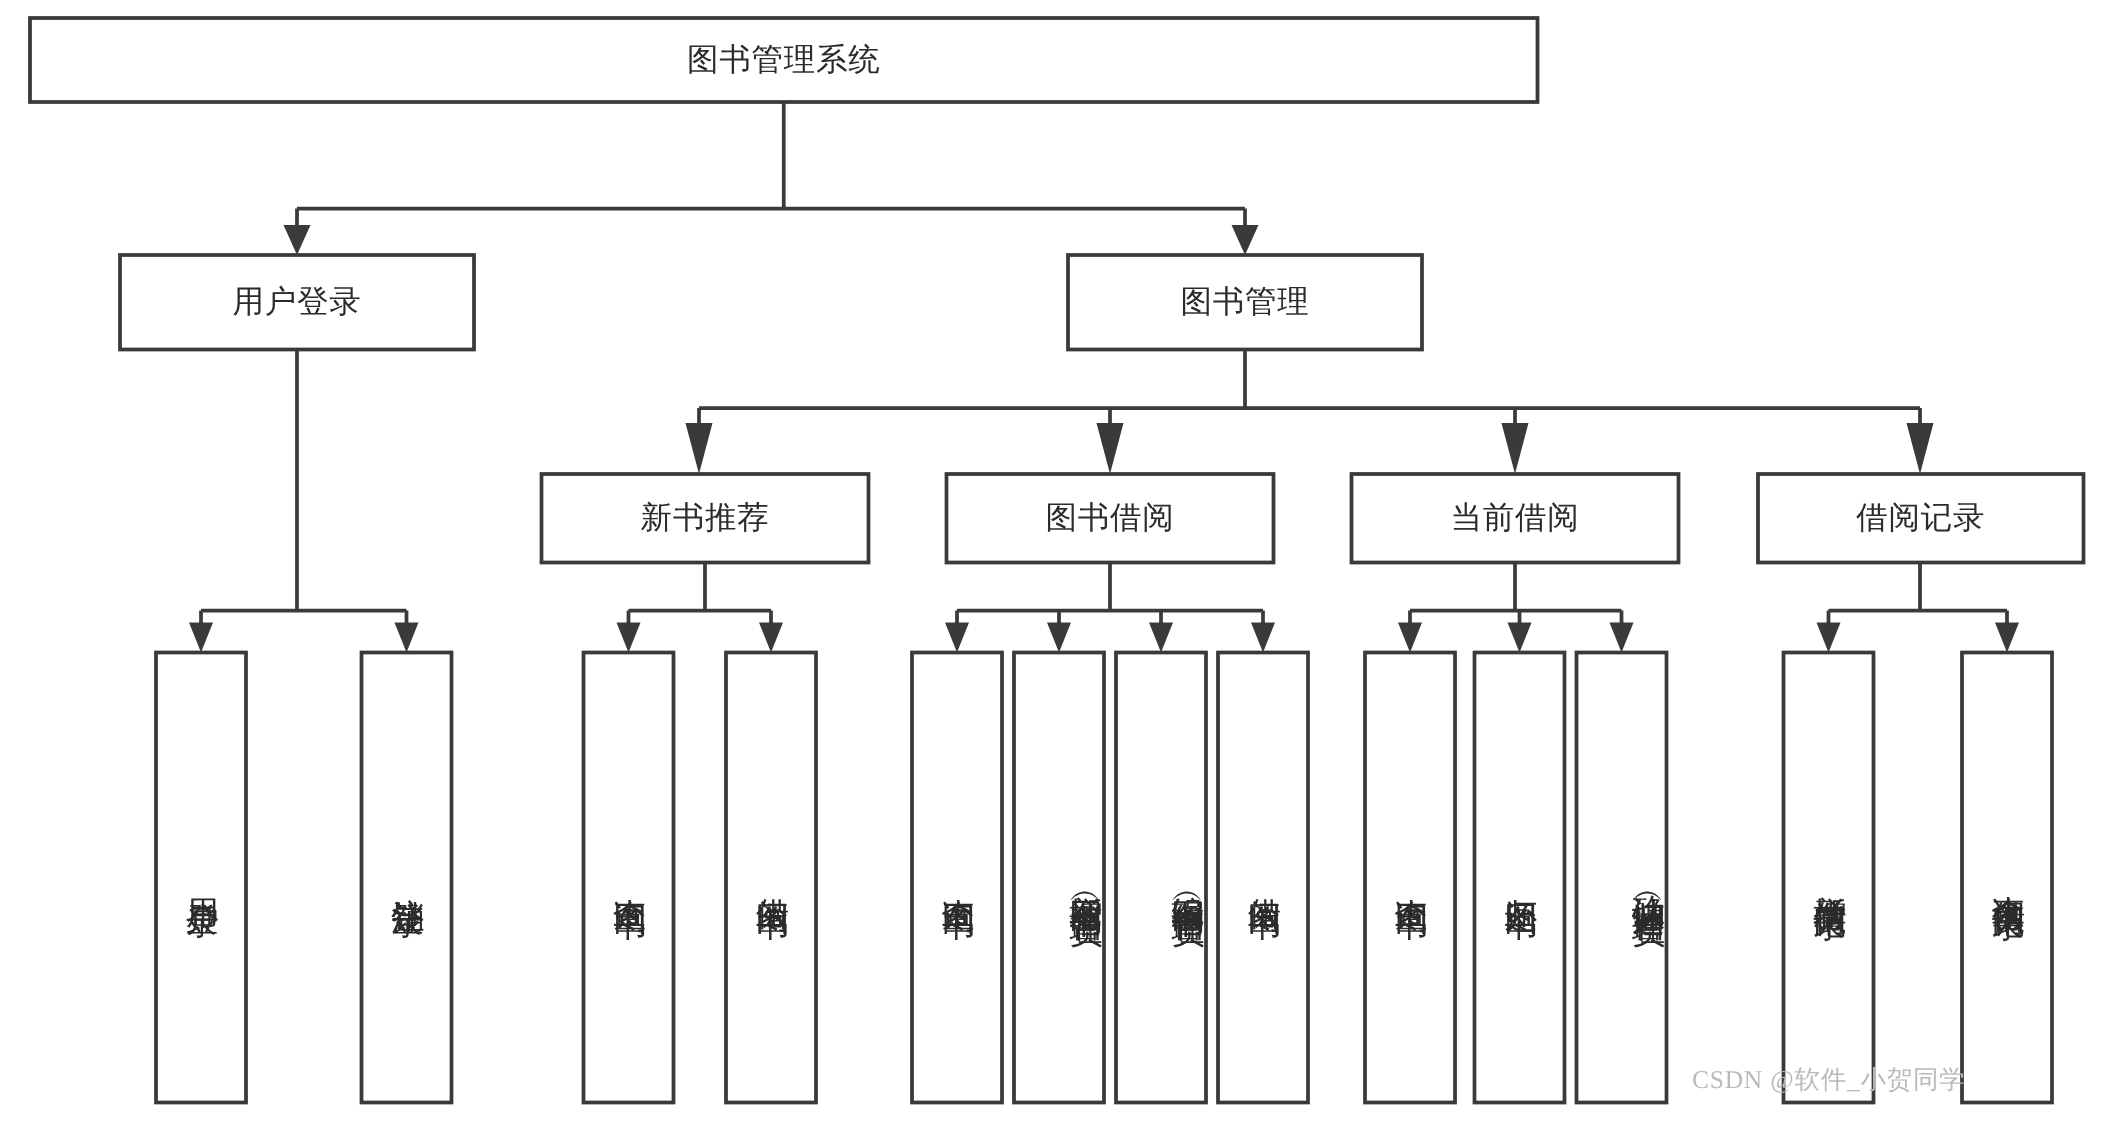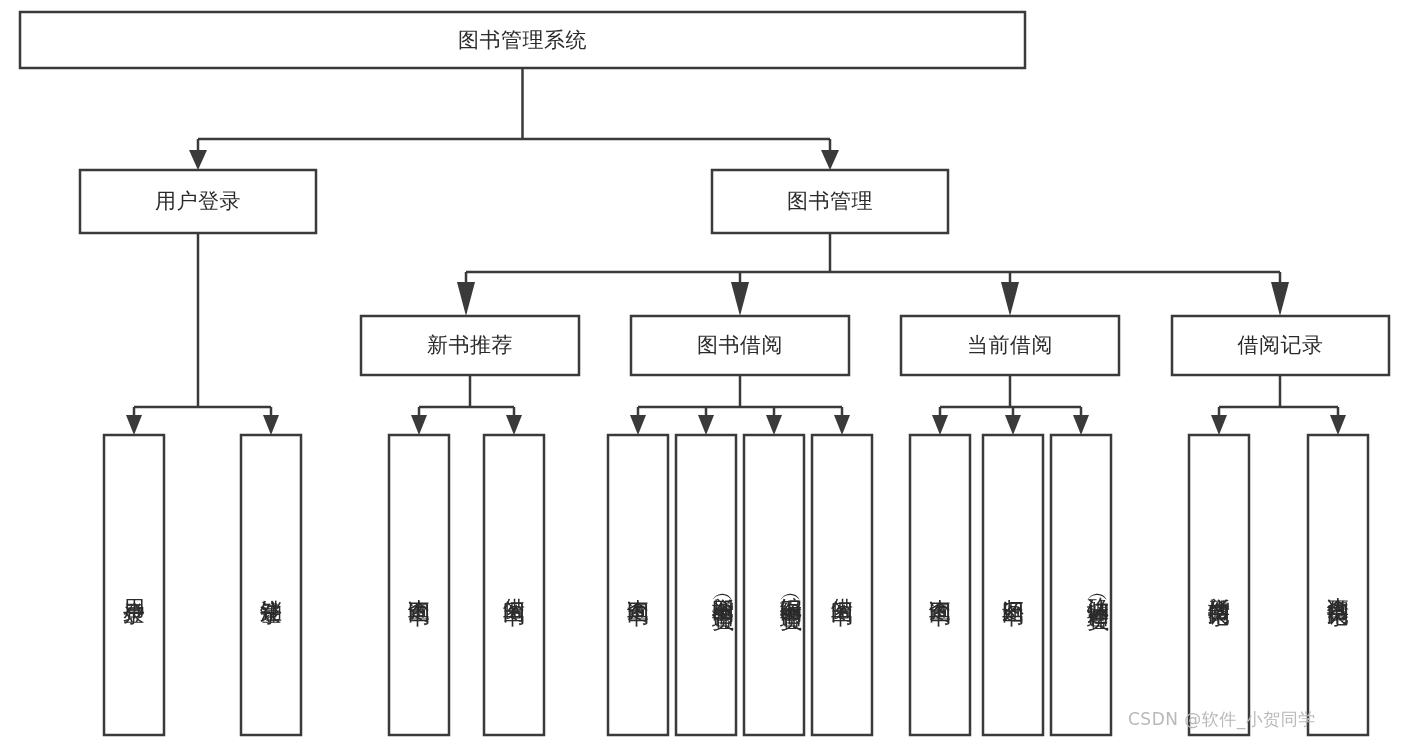--- a/index.html
+++ b/index.html
@@ -210,15 +210,15 @@
   <div class="leaf-label" style="left:608px; top:435px; width:60px; height:300px;">查询图书</div>
   <div class="leaf-label" style="left:676px; top:435px; width:60px; height:300px; align-items:flex-start; padding-top:6px; box-sizing:border-box;">新增图书（管理员）</div>
   <div class="leaf-label" style="left:744px; top:435px; width:60px; height:300px; align-items:flex-start; padding-top:6px; box-sizing:border-box;">编辑图书（管理员）</div>
   <div class="leaf-label" style="left:812px; top:435px; width:60px; height:300px;">借阅图书</div>
   <div class="leaf-label" style="left:910px; top:435px; width:60px; height:300px;">查询图书</div>
   <div class="leaf-label" style="left:983px; top:435px; width:60px; height:300px;">归还图书</div>
   <div class="leaf-label" style="left:1051px; top:435px; width:60px; height:300px; align-items:flex-start; padding-top:6px; box-sizing:border-box;">确认归还（管理员）</div>
   <div class="leaf-label" style="left:1189px; top:435px; width:60px; height:300px;">新增借阅记录</div>
   <div class="leaf-label" style="left:1308px; top:435px; width:60px; height:300px;">查询借阅记录</div>
 
-  <div class="watermark" style="left:1128px; top:708px;">CSDN @软件_小贺同学</div>
+  <div class="watermark" style="left:1128px; top:708px;font-family:Liberation Serif, serif;">CSDN @软件_小贺同学</div>
 
 </div>
 
 </body></html>

